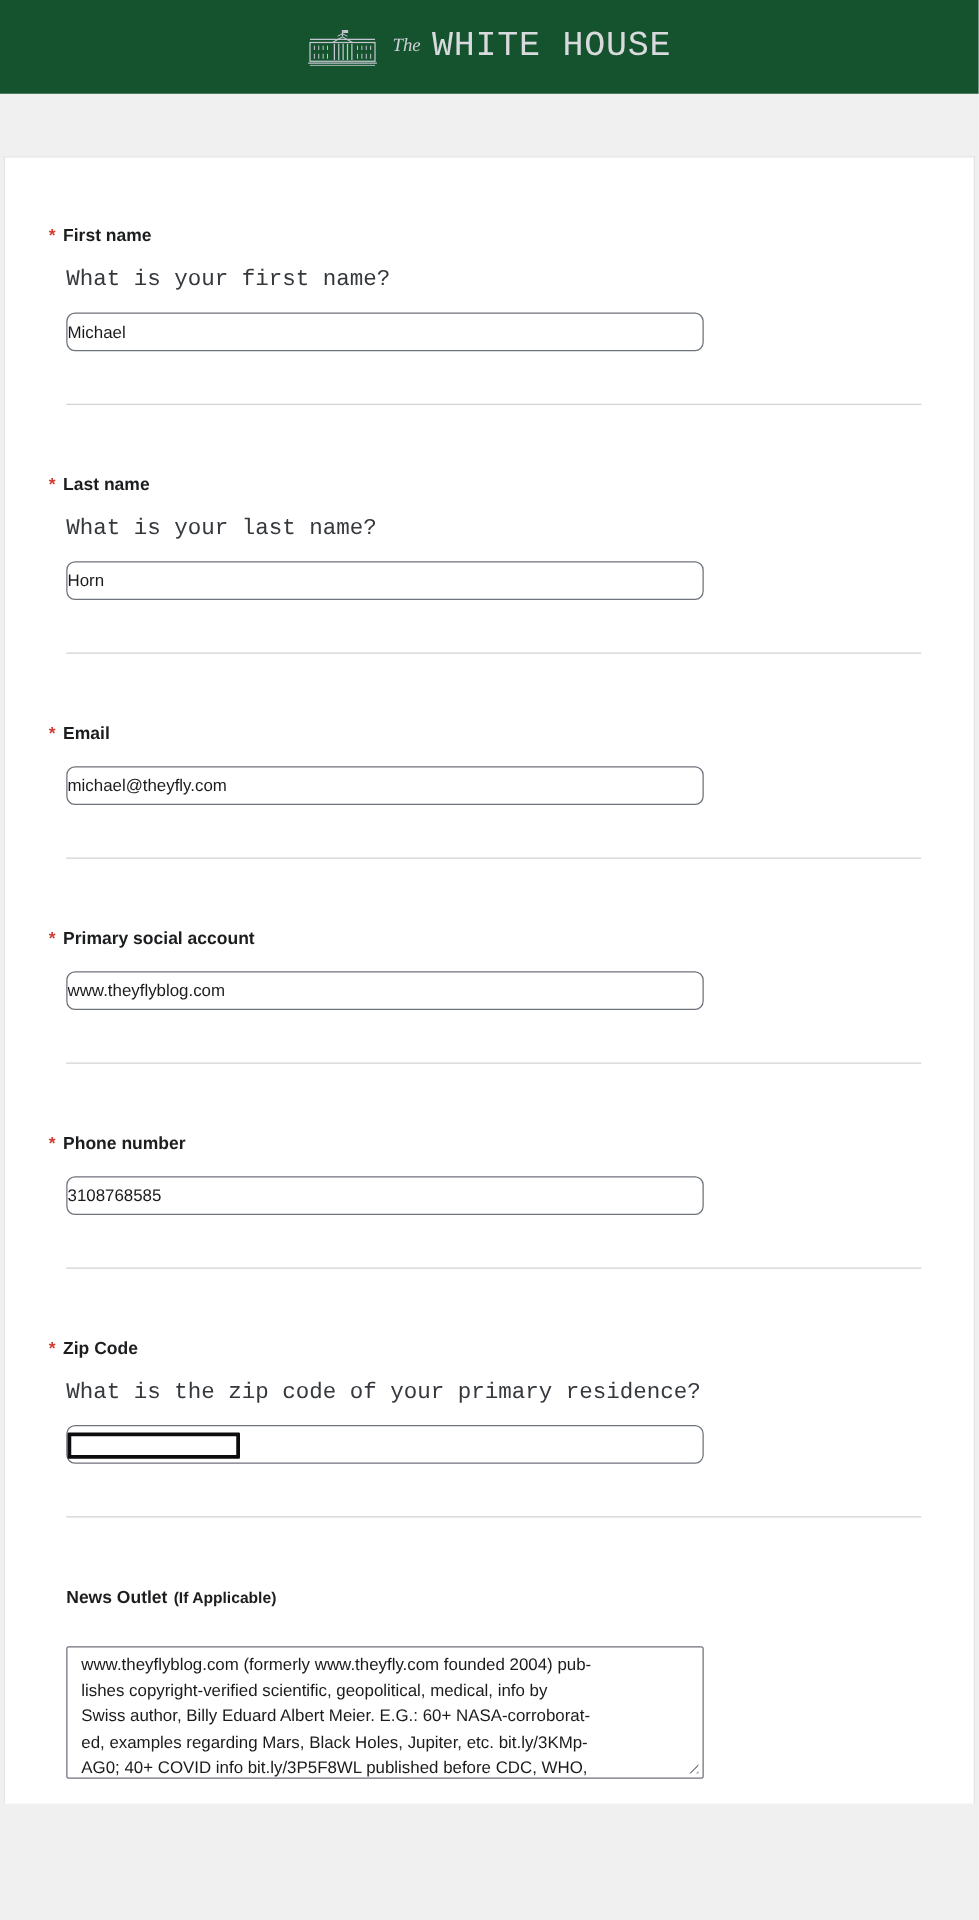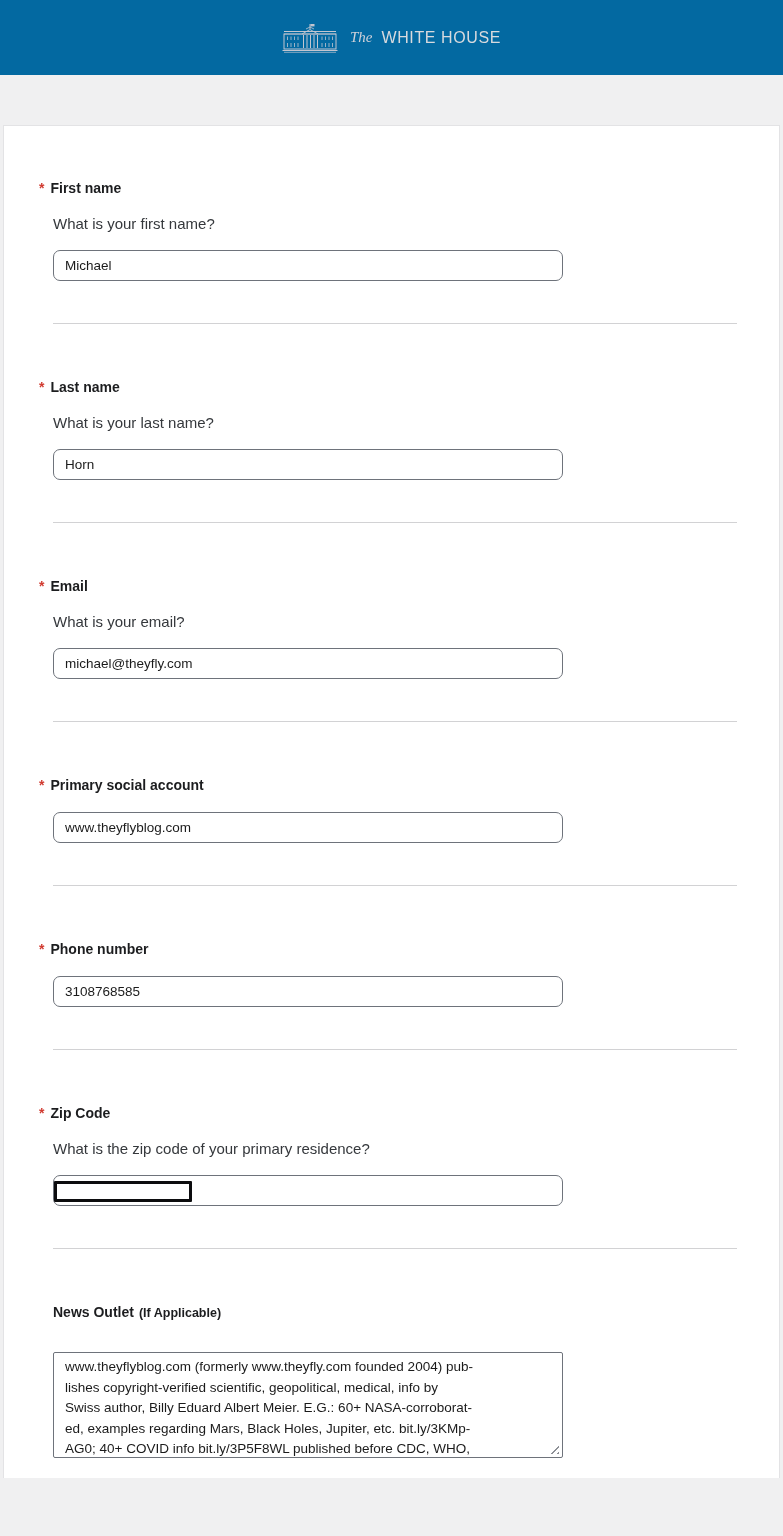--- a/index.html
+++ b/index.html
@@ -6,37 +6,37 @@
   html, body { width: 783px; }
   body {
     background: #f0f0f1;
     font-family: "Liberation Sans", "DejaVu Sans", sans-serif;
     color: #1c1d1f;
   }
 
   
   .site-header {
     height: 75px;
-    background: #0369a1;
+    background: #14532d;
     display: flex;
     align-items: center;
     justify-content: center;
   }
   .brand { display: flex; align-items: center; gap: 12px; }
   .brand-icon { display: block; }
   .brand-text { display: flex; align-items: center; gap: 9px; }
   .brand-the {
     font-family: "Liberation Serif", "DejaVu Serif", serif;
     font-style: italic;
     font-size: 15px;
     color: #cfd1d9;
   }
   .brand-name {
-    font-family: Liberation Sans, sans-serif;
-    font-size: 16px;
+    font-family: Liberation Mono, monospace;
+    font-size: 28px;
     letter-spacing: 0.6px;
     color: #d8dade;
     white-space: nowrap;
   }
 
   
   .card {
     margin: 50px 3px 0 3px;
     background: #ffffff;
     border: 1px solid #e3e3e5;
@@ -58,36 +58,37 @@
   .label-row.no-asterisk { margin-left: 49px; }
   .req {
     color: #d13b31;
     margin-right: 6px;
     font-weight: bold;
   }
   .field-label { color: #1c1d1f; text-align: right; }
   .label-suffix { font-size: 12.5px; margin-left: 5px; color: #1c1d1f; }
   .desc {
     margin: 19px 0 0 49px;
-    font-size: 15px;
+    font-size: 18px;
     line-height: 16px;
     color: #35383c;
+    font-family: Liberation Mono, monospace;
   }
   .input-wrap {
     position: relative;
     margin: 18px 0 0 49px;
     width: 510px;
   }
   .text-input {
     width: 510px;
     height: 31px;
     border: 1.5px solid #6e737b;
     border-radius: 7px;
     background: #fff;
-    padding: 0 11px;
+    padding: 0 0;
     font-family: "Liberation Sans", "DejaVu Sans", sans-serif;
     font-size: 13.5px;
     color: #1b1b1b;
     outline: none;
     display: block;
   }
   .focus-box {
     position: absolute;
     left: 1px;
     top: 6px;
@@ -205,21 +206,20 @@
       <input type="text" class="text-input" value="Horn" style="">
     </div>
   </section>
   <hr class="divider">
 
   <section class="field">
     <div class="label-row">
       <span class="req">*</span>
       <span class="field-label">Email</span>
     </div>
-    <p class="desc">What is your email?</p>
     <div class="input-wrap">
       <input type="text" class="text-input" value="michael@theyfly.com" style="">
     </div>
   </section>
   <hr class="divider">
 
   <section class="field">
     <div class="label-row">
       <span class="req">*</span>
       <span class="field-label">Primary social account</span>

